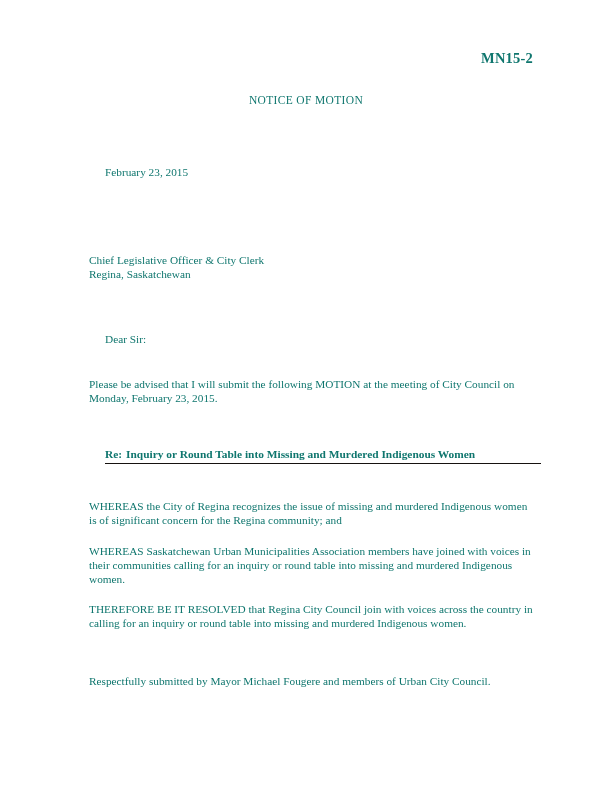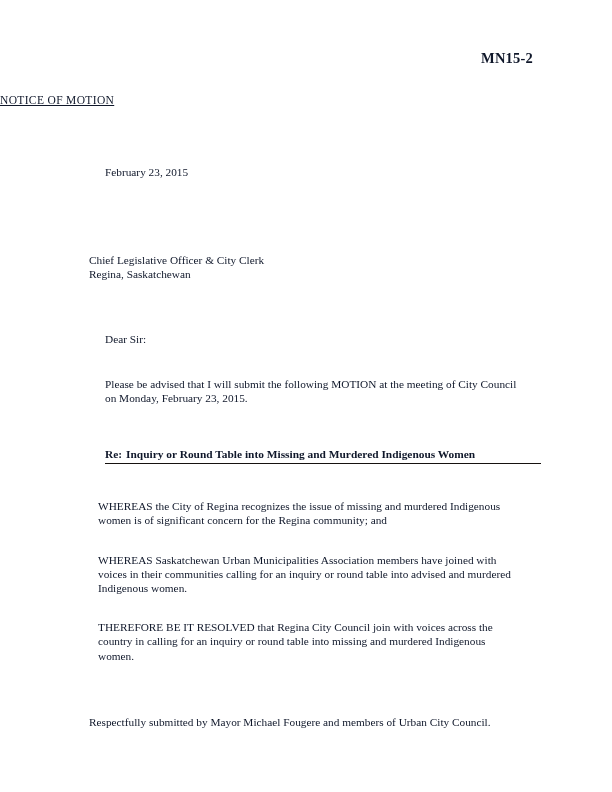--- a/index.html
+++ b/index.html
@@ -7,45 +7,44 @@
     margin: 0;
     padding: 0;
     background: #ffffff;
   }
   .page {
     position: relative;
     width: 612px;
     height: 792px;
     background: #ffffff;
     font-family: "Liberation Serif", "DejaVu Serif", serif;
-    color: #0f172a;
+    color: #0f766e;
     overflow: hidden;
   }
 
   
   .doc-ref {
     position: absolute;
     top: 50px;
     right: 79px;
     font-size: 14.5px;
     font-weight: bold;
     letter-spacing: 0.2px;
     white-space: nowrap;
   }
 
   
   .doc-title {
     position: absolute;
     top: 94px;
     left: 0;
     width: 612px;
-    text-align: left;
+    text-align: center;
     font-size: 11.5px;
     letter-spacing: 0.35px;
-    text-decoration: underline;
   }
 
   
   .body-col {
     position: absolute;
     left: 89px;
     top: 149px;
     width: 444px;
   }
 
@@ -62,21 +61,21 @@
     padding-top: 58px;
   }
   .address-block .addr-line { display: block; }
 
   .salutation {
     margin: 16px;
     padding-top: 34px;
   }
 
   .intro-para {
-    margin: 16px;
+    margin: 0;
     padding-top: 15px;
   }
 
   
   .subject-heading {
     margin: 16px;
     padding-top: 26px;
   }
   .subject-rule {
     font-weight: bold;
@@ -84,21 +83,21 @@
     line-height: 15px;
     display: block;
     width: 436px;
     border-bottom: 1.4px solid #16120f;
     padding-bottom: 1px;
     white-space: nowrap;
   }
   .subject-label { margin-right: 4px; }
 
   .clause {
-    margin: 9px;
+    margin: 0;
     padding-top: 16px;
   }
   .clause-first { padding-top: 19px; }
 
   .closing {
     margin: 0;
     padding-top: 43px;
   }
 </style>
 </head>
@@ -124,20 +123,20 @@
     <p class="blk intro-para">Please be advised that I will submit the following MOTION at the meeting of City Council on Monday, February 23, 2015.</p>
 
     <div class="subject-heading">
       <span class="subject-rule">
         <span class="subject-label">Re:</span><span>Inquiry or Round Table into Missing and Murdered Indigenous Women</span>
       </span>
     </div>
 
     <p class="blk clause clause-first">WHEREAS the City of Regina recognizes the issue of missing and murdered Indigenous women is of significant concern for the Regina community; and</p>
 
-    <p class="blk clause">WHEREAS Saskatchewan Urban Municipalities Association members have joined with voices in their communities calling for an inquiry or round table into advised and murdered Indigenous women.</p>
+    <p class="blk clause">WHEREAS Saskatchewan Urban Municipalities Association members have joined with voices in their communities calling for an inquiry or round table into missing and murdered Indigenous women.</p>
 
     <p class="blk clause">THEREFORE BE IT RESOLVED that Regina City Council join with voices across the country in calling for an inquiry or round table into missing and murdered Indigenous women.</p>
 
     <p class="blk closing">Respectfully submitted by Mayor Michael Fougere and members of Urban City Council.</p>
 
   </div>
 </div>
 
 </body></html>

